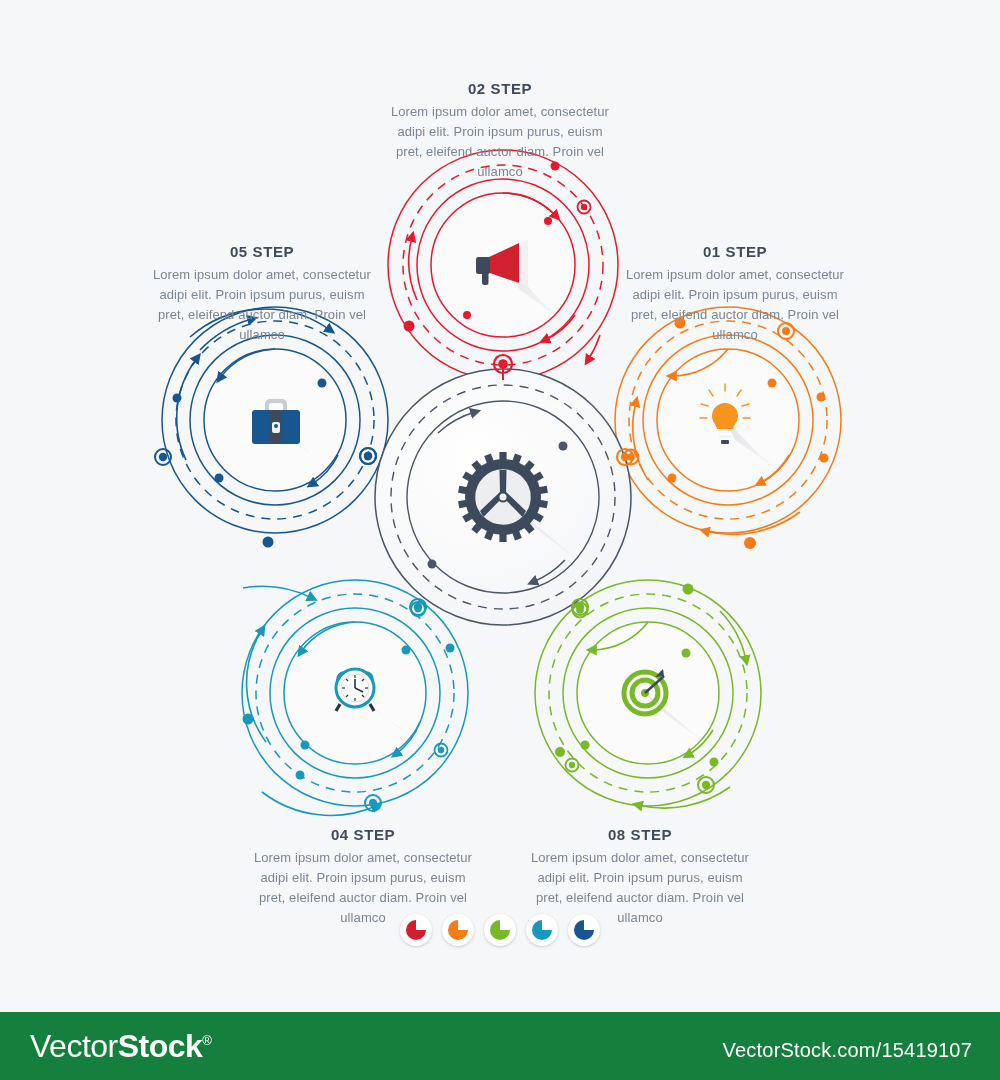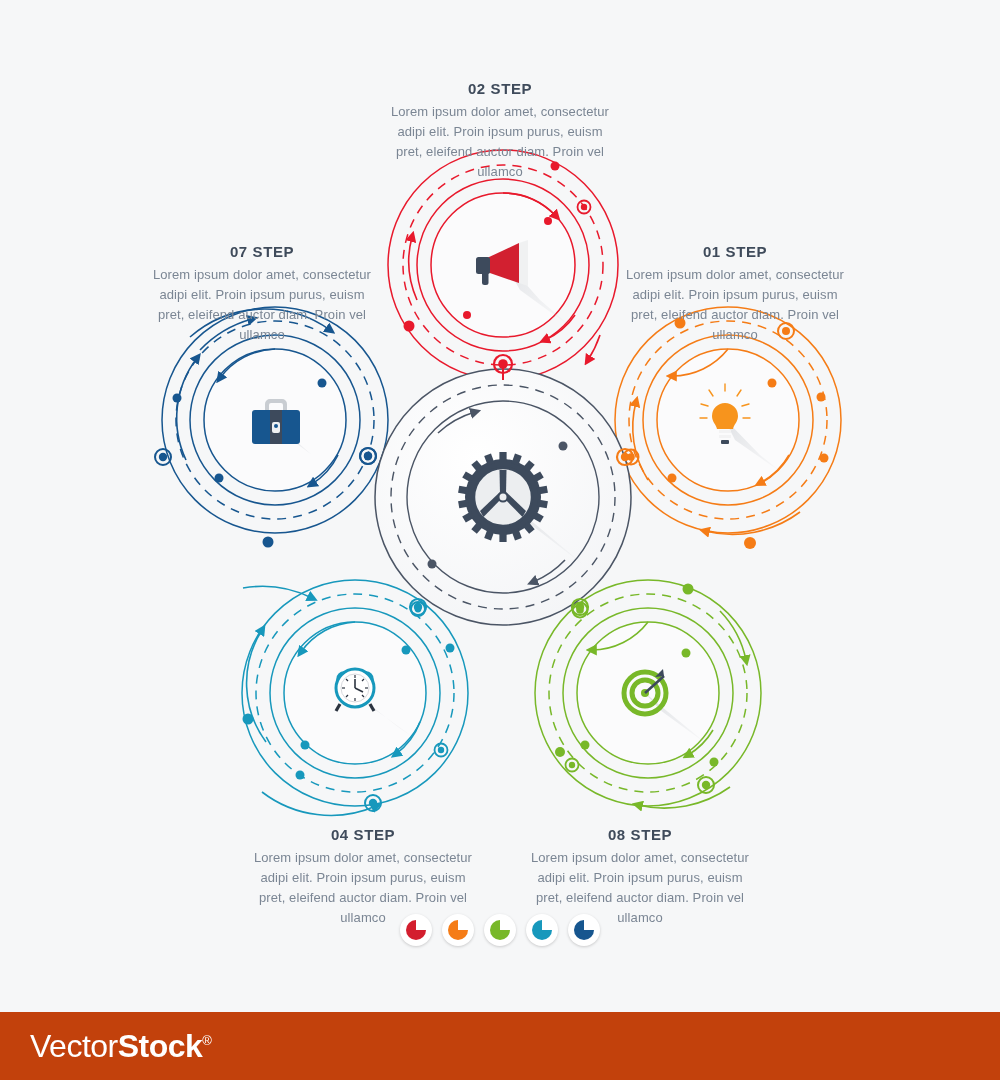--- a/index.html
+++ b/index.html
@@ -45,21 +45,21 @@
   }
   .pie{width:20px;height:20px;border-radius:50%;position:relative;}
   .pie::after{
     content:"";position:absolute;right:0;top:0;
     width:50%;height:50%;background:#ffffff;
   }
 
   
   .footer{
     position:absolute;left:0;top:1012px;width:1000px;height:68px;
-    background:#c2410c;color:#ffffff;text-align:center;
+    background:#15803d;color:#ffffff;text-align:center;
   }
   .vs-logo{
     position:absolute;left:30px;top:16px;
     font-size:32px;letter-spacing:-.5px;white-space:nowrap;
   }
   .vs-logo .thin{font-weight:300;}
   .vs-logo .bold{font-weight:bold;}
   .vs-logo .reg{font-size:13px;vertical-align:super;}
   .vs-url{
     position:absolute;right:28px;top:27px;
@@ -347,21 +347,21 @@
   </div>
   <div class="label" id="lbl-03">
     <p class="title">08 STEP</p>
     <p class="body">Lorem ipsum dolor amet, consectetur adipi elit. Proin ipsum purus, euism pret, eleifend auctor diam. Proin vel ullamco</p>
   </div>
   <div class="label" id="lbl-04">
     <p class="title">04 STEP</p>
     <p class="body">Lorem ipsum dolor amet, consectetur adipi elit. Proin ipsum purus, euism pret, eleifend auctor diam. Proin vel ullamco</p>
   </div>
   <div class="label" id="lbl-05">
-    <p class="title">07 STEP</p>
+    <p class="title">05 STEP</p>
     <p class="body">Lorem ipsum dolor amet, consectetur adipi elit. Proin ipsum purus, euism pret, eleifend auctor diam. Proin vel ullamco</p>
   </div>
 
   <div class="legend">
     <div class="legend-dot">
       <span class="pie" style="background: rgb(211, 30, 46);"></span>
     </div>
     <div class="legend-dot">
       <span class="pie" style="background: rgb(245, 124, 22);"></span>
     </div>
@@ -374,13 +374,14 @@
     <div class="legend-dot">
       <span class="pie" style="background: rgb(23, 86, 143);"></span>
     </div>
   </div>
 </div>
 
 <div class="footer">
   <div class="vs-logo">
     <span class="thin">Vector</span><span class="bold">Stock</span><span class="reg">®</span>
   </div>
+  <div class="vs-url">VectorStock.com/15419107</div>
 </div>
 
 </body></html>

